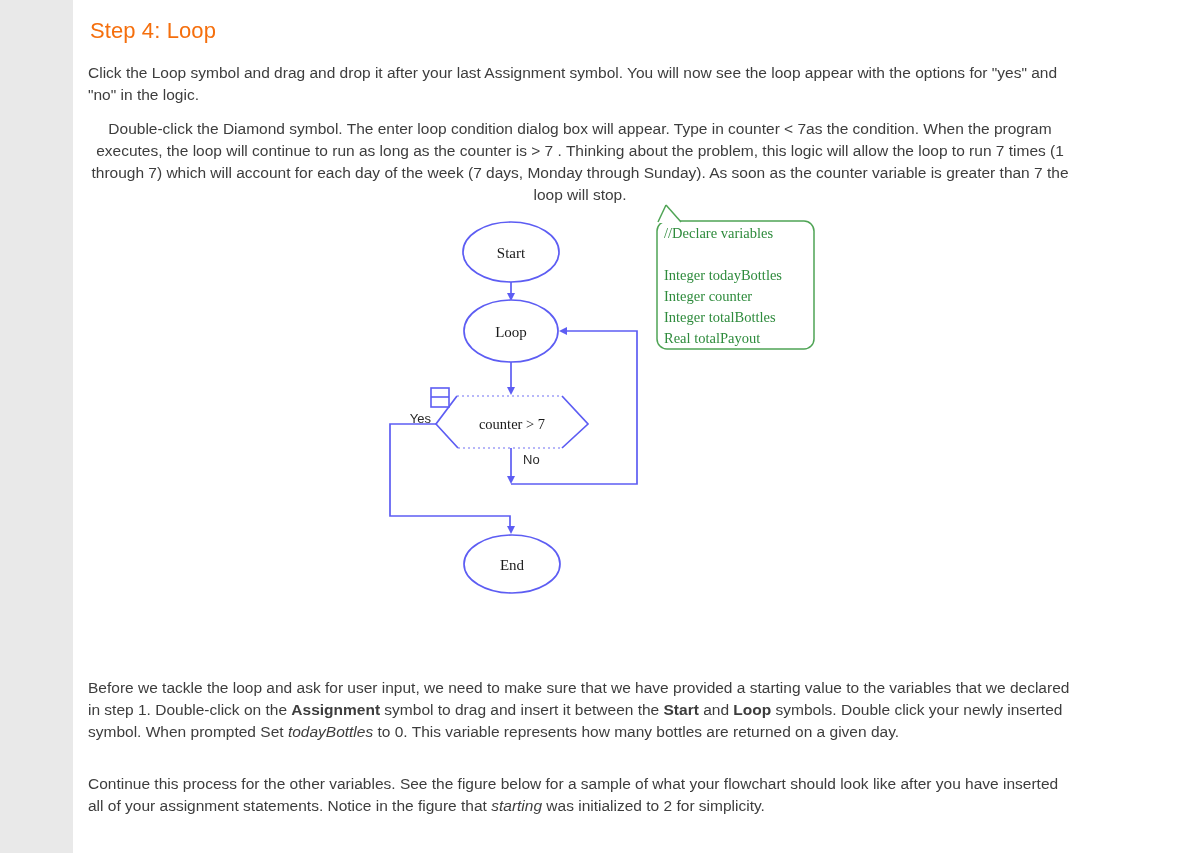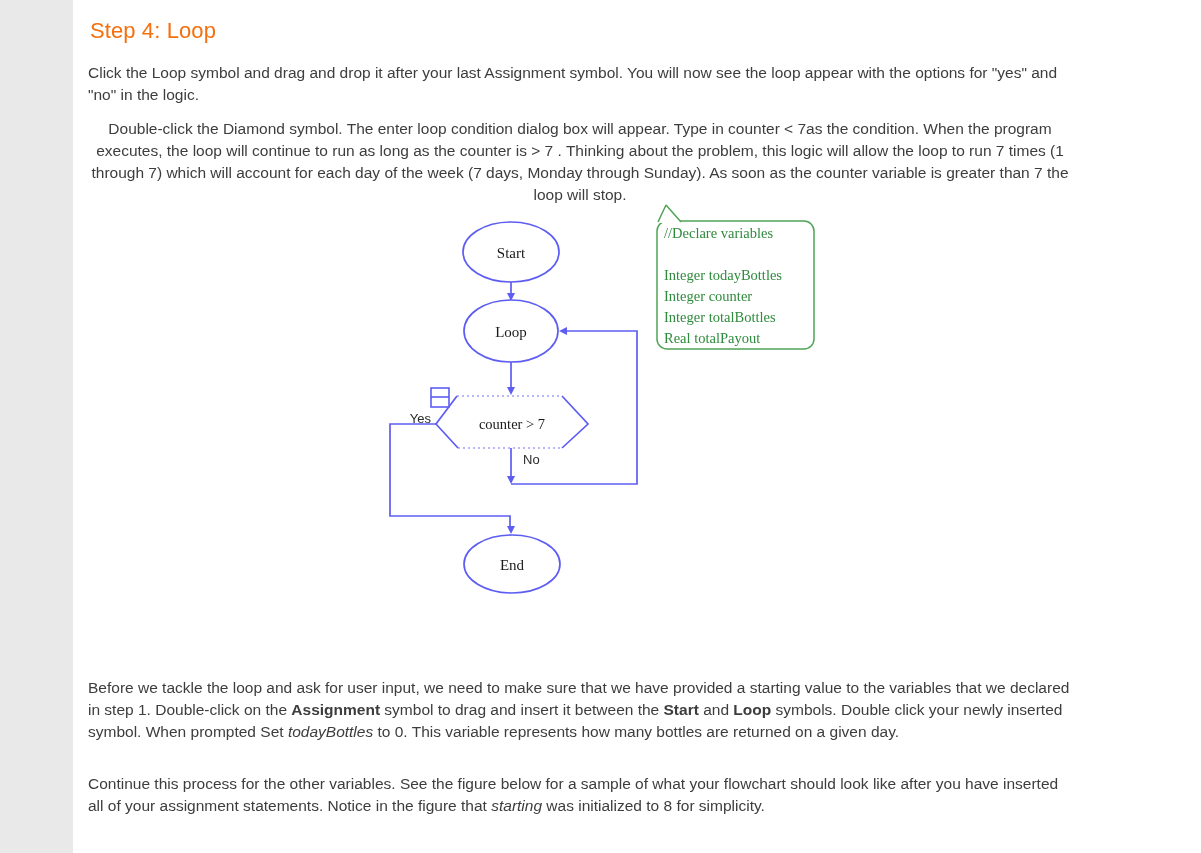--- a/index.html
+++ b/index.html
@@ -113,16 +113,16 @@
         <text class="comment-line" x="664" y="280">Integer todayBottles</text>
         <text class="comment-line" x="664" y="301">Integer counter</text>
         <text class="comment-line" x="664" y="322">Integer totalBottles</text>
         <text class="comment-line" x="664" y="343">Real totalPayout</text>
       </g>
     </svg>
 
 
     <p class="p3"><span>Before we tackle the loop and ask for user input, we need to make sure that we have provided a starting value to the variables that we declared in step 1. Double-click on the </span><span class="b">Assignment</span><span> symbol to drag and insert it between the </span><span class="b">Start</span><span> and </span><span class="b">Loop</span><span> symbols. Double click your newly inserted symbol. When prompted Set </span><span class="i">todayBottles</span><span> to 0. This variable represents how many bottles are returned on a given day.</span></p>
 
-    <p class="p4"><span>Continue this process for the other variables. See the figure below for a sample of what your flowchart should look like after you have inserted all of your assignment statements. Notice in the figure that </span><span class="i">starting</span><span> was initialized to 8 for simplicity.</span></p>
+    <p class="p4"><span>Continue this process for the other variables. See the figure below for a sample of what your flowchart should look like after you have inserted all of your assignment statements. Notice in the figure that </span><span class="i">starting</span><span> was initialized to 2 for simplicity.</span></p>
 
   </div>
 </div>
 
 </body></html>

